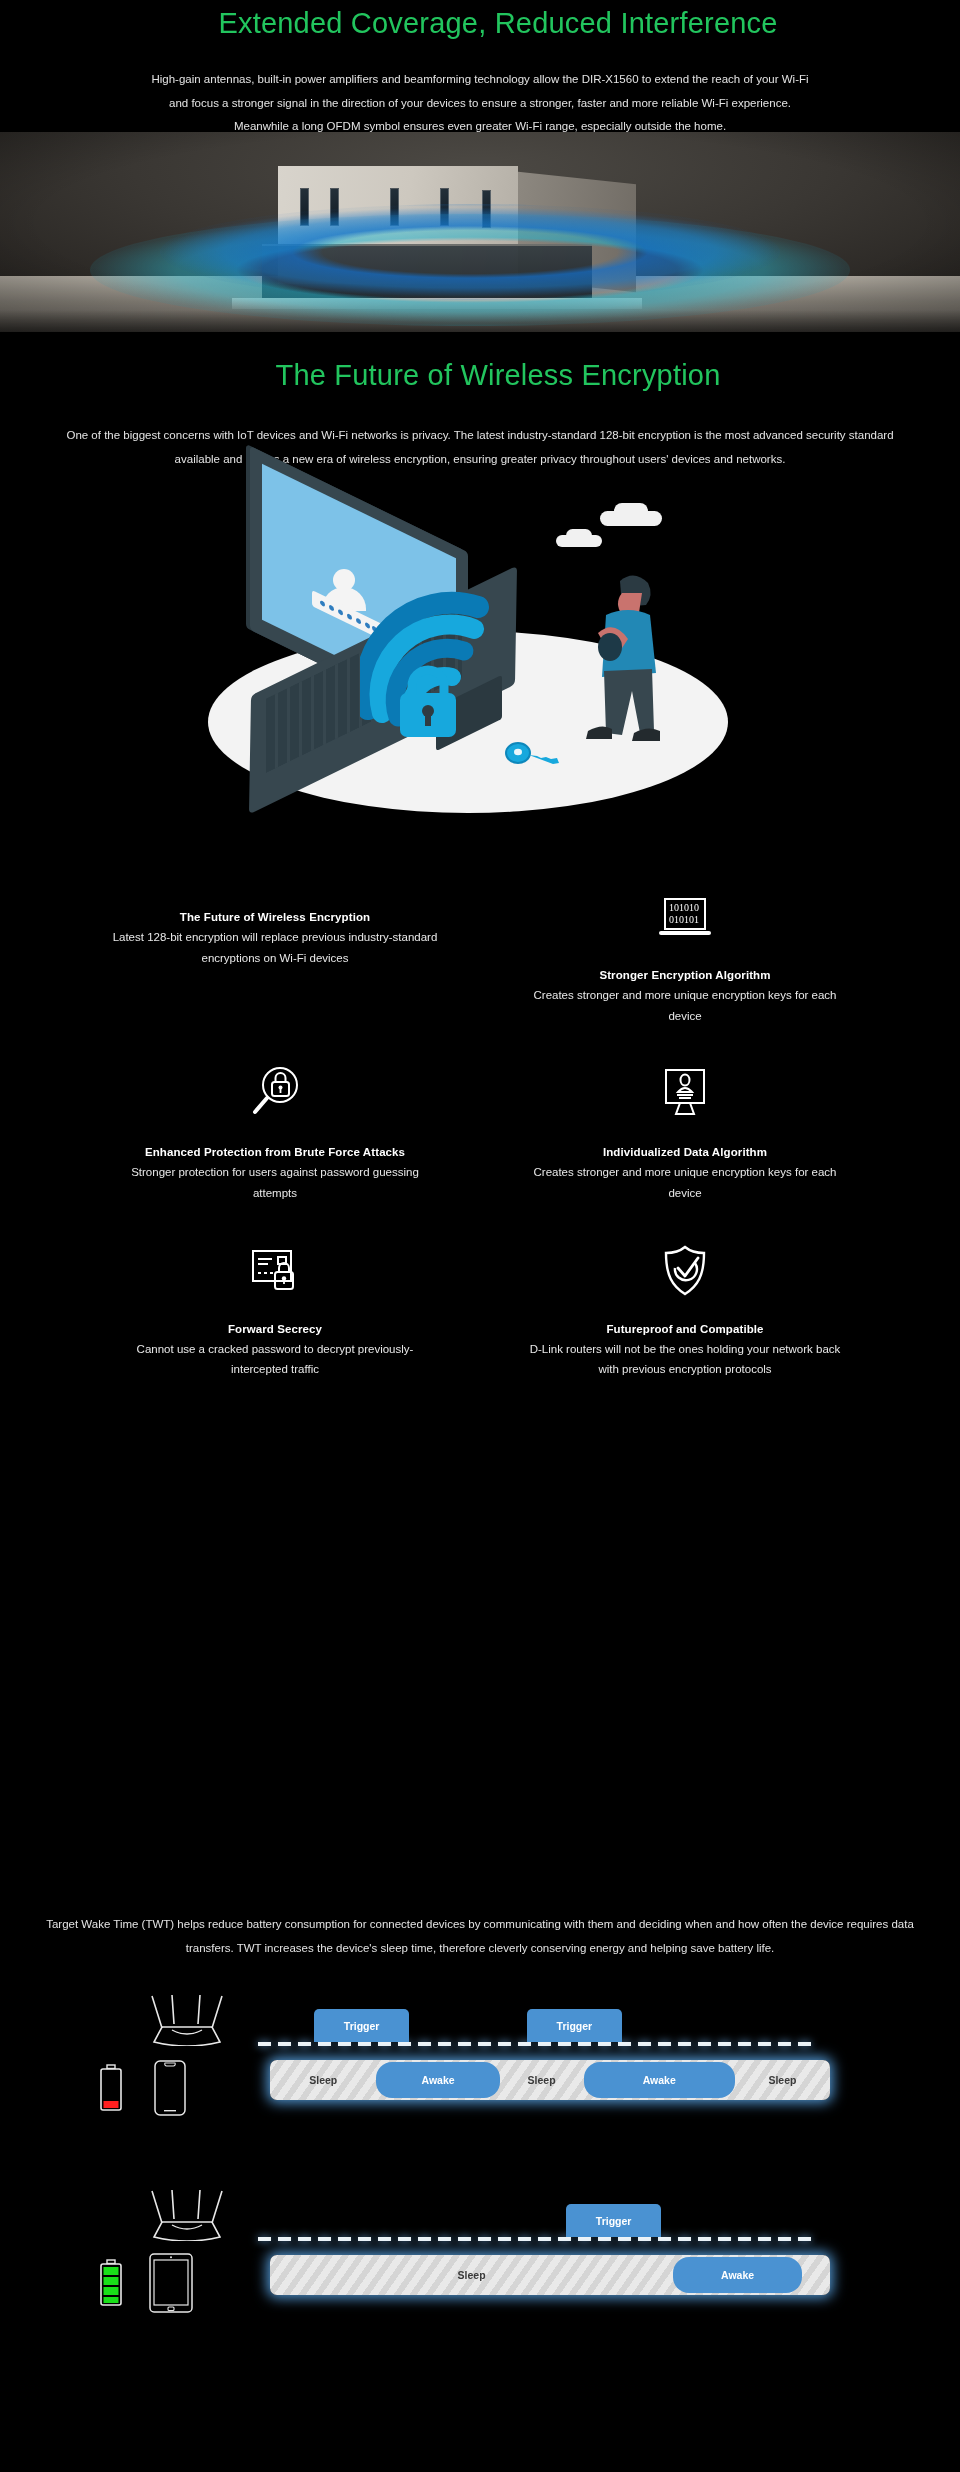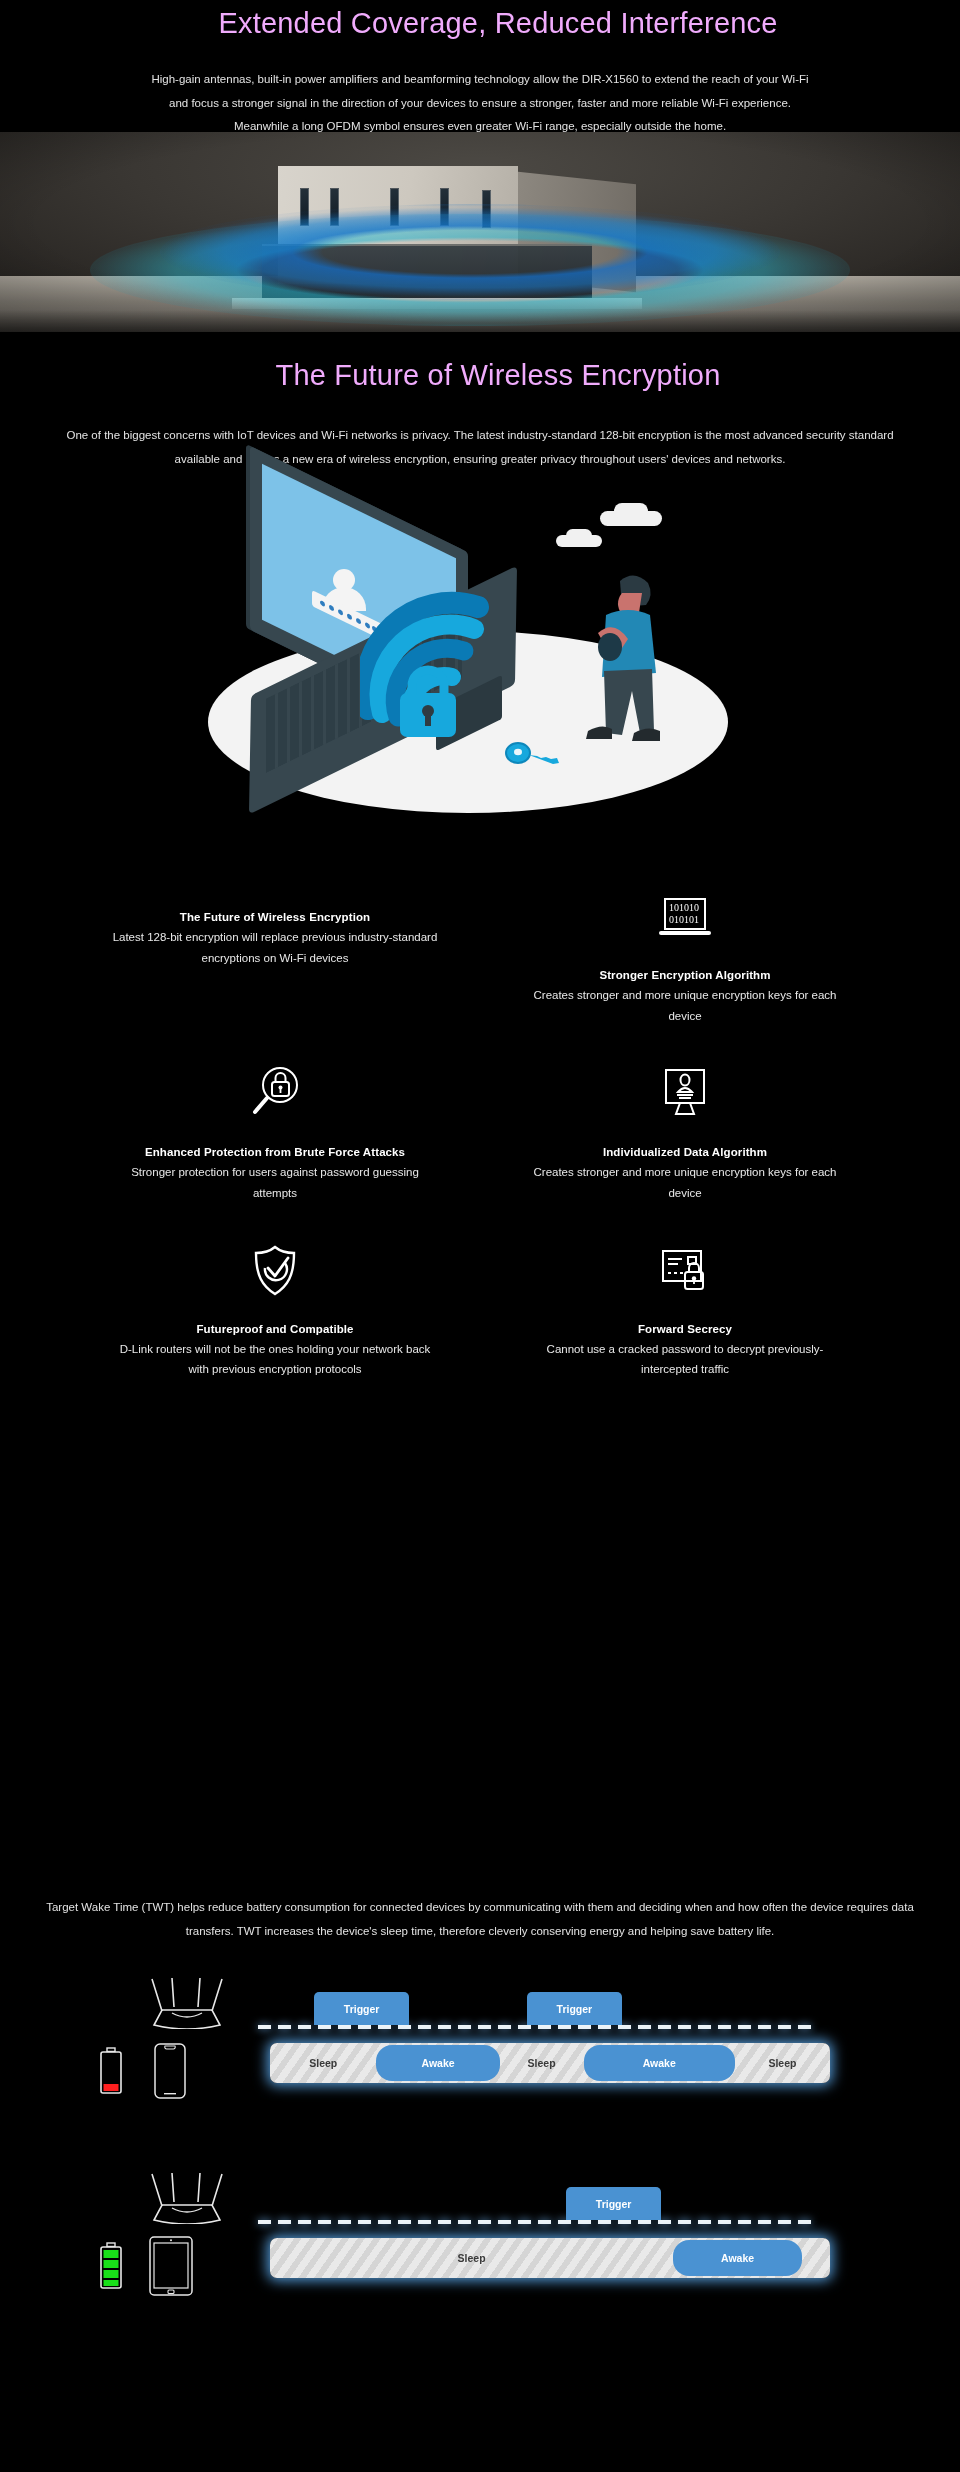--- a/index.html
+++ b/index.html
@@ -11,21 +11,21 @@
     -webkit-font-smoothing: antialiased;
   }
   .page { width: 960px; height: 2472px; position: relative; overflow: hidden; background: #000; }
 
   
   .sec-title {
     text-align: center;
     font-weight: 300;
     font-size: 29px;
     letter-spacing: .2px;
-    color: #f0abfc;
+    color: #22c55e;
     margin-left: 36px;
   }
   .sec-body {
     text-align: center;
     font-size: 11.5px;
     line-height: 2.05;
     color: #e3e3e3;
     font-weight: 400;
   }
 
@@ -166,21 +166,21 @@
     letter-spacing: .1px;
   }
   .fdesc {
     font-size: 11.5px; color: #e8e8e8; line-height: 1.78; margin-top: 4px;
     width: 330px; margin-left: auto; margin-right: auto;
   }
 
   
   .s3 { position: absolute; left: 0; top: 1866px; width: 960px; height: 606px; background: #000; }
   .s3 .sec-title { margin-top: 22px; }
-  .s3 .sec-body { width: 880px; margin: 30px auto 0; }
+  .s3 .sec-body { width: 880px; margin: 47px auto 0; }
 
   .twt { position: relative; width: 960px; height: 400px; margin-top: 28px; }
   .twt-block { position: absolute; left: 0; width: 960px; height: 150px; }
   .twt-b1 { top: 0; }
   .twt-b2 { top: 195px; }
 
   .router { position: absolute; left: 148px; top: 6px; width: 78px; height: 52px; }
   .battery { position: absolute; left: 98px; top: 76px; width: 26px; height: 48px; }
   .device  { position: absolute; left: 152px; top: 72px; width: 36px; height: 56px; }
 
@@ -358,45 +358,45 @@
             </svg>
           </div>
           <div class="ftitle">Individualized Data Algorithm</div>
           <div class="fdesc">Creates stronger and more unique encryption keys for each device</div>
         </div>
       </div>
 
       <div class="frow">
         <div class="fcell">
           <div class="ficon">
-            <svg width="48" height="52" viewBox="0 0 48 52">
-              <path d="M24,2 C18,7 10,8 5,8 c0,22 6,33 19,41 C37,41 43,30 43,8 c-5,0 -13,-1 -19,-6 z" fill="none" stroke="#fff" stroke-width="2.4"></path>
-              <path d="M14,23 a11,11 0 1 0 20,-5" fill="none" stroke="#fff" stroke-width="2.4"></path>
-              <path d="M17,23 l7,8 l13,-18" fill="none" stroke="#fff" stroke-width="2.8" stroke-linecap="round" stroke-linejoin="round"></path>
-            </svg>
-          </div>
-          <div class="ftitle">Futureproof and Compatible</div>
-          <div class="fdesc">D-Link routers will not be the ones holding your network back with previous encryption protocols</div>
-        </div>
-        <div class="fcell">
-          <div class="ficon">
             <svg width="56" height="50" viewBox="0 0 56 50">
               <rect x="6" y="4" width="38" height="30" fill="none" stroke="#fff" stroke-width="2"></rect>
               <path d="M11,12 h14 M11,17 h10" stroke="#fff" stroke-width="2"></path>
               <rect x="31" y="10" width="8" height="7" fill="none" stroke="#fff" stroke-width="2"></rect>
               <path d="M11,26 h3 M17,26 h3 M23,26 h3" stroke="#fff" stroke-width="2"></path>
               <rect x="28" y="25" width="18" height="17" rx="2.5" fill="none" stroke="#fff" stroke-width="2"></rect>
               <path d="M32,25 v-4 a5,5 0 0 1 10,0 v4" fill="none" stroke="#fff" stroke-width="2"></path>
               <circle cx="37" cy="31.5" r="2.2" fill="#fff"></circle>
               <rect x="36.1" y="32" width="1.8" height="5" fill="#fff"></rect>
             </svg>
           </div>
           <div class="ftitle">Forward Secrecy</div>
           <div class="fdesc">Cannot use a cracked password to decrypt previously-intercepted traffic</div>
         </div>
+        <div class="fcell">
+          <div class="ficon">
+            <svg width="48" height="52" viewBox="0 0 48 52">
+              <path d="M24,2 C18,7 10,8 5,8 c0,22 6,33 19,41 C37,41 43,30 43,8 c-5,0 -13,-1 -19,-6 z" fill="none" stroke="#fff" stroke-width="2.4"></path>
+              <path d="M14,23 a11,11 0 1 0 20,-5" fill="none" stroke="#fff" stroke-width="2.4"></path>
+              <path d="M17,23 l7,8 l13,-18" fill="none" stroke="#fff" stroke-width="2.8" stroke-linecap="round" stroke-linejoin="round"></path>
+            </svg>
+          </div>
+          <div class="ftitle">Futureproof and Compatible</div>
+          <div class="fdesc">D-Link routers will not be the ones holding your network back with previous encryption protocols</div>
+        </div>
       </div>
 
     </div>
   </section>
 
   <section class="s3">
     <p class="sec-body">Target Wake Time (TWT) helps reduce battery consumption for connected devices by communicating with them and deciding when and how often the device requires data transfers. TWT increases the device's sleep time, therefore cleverly conserving energy and helping save battery life.</p>
 
     <div class="twt">
 

